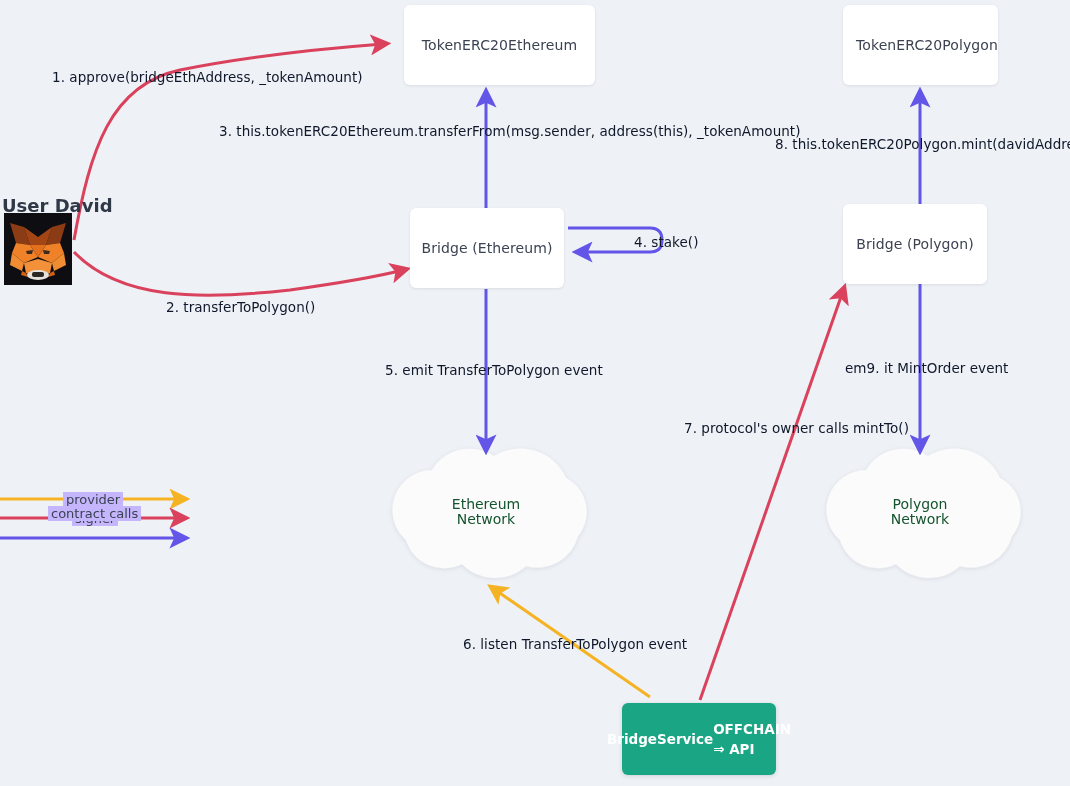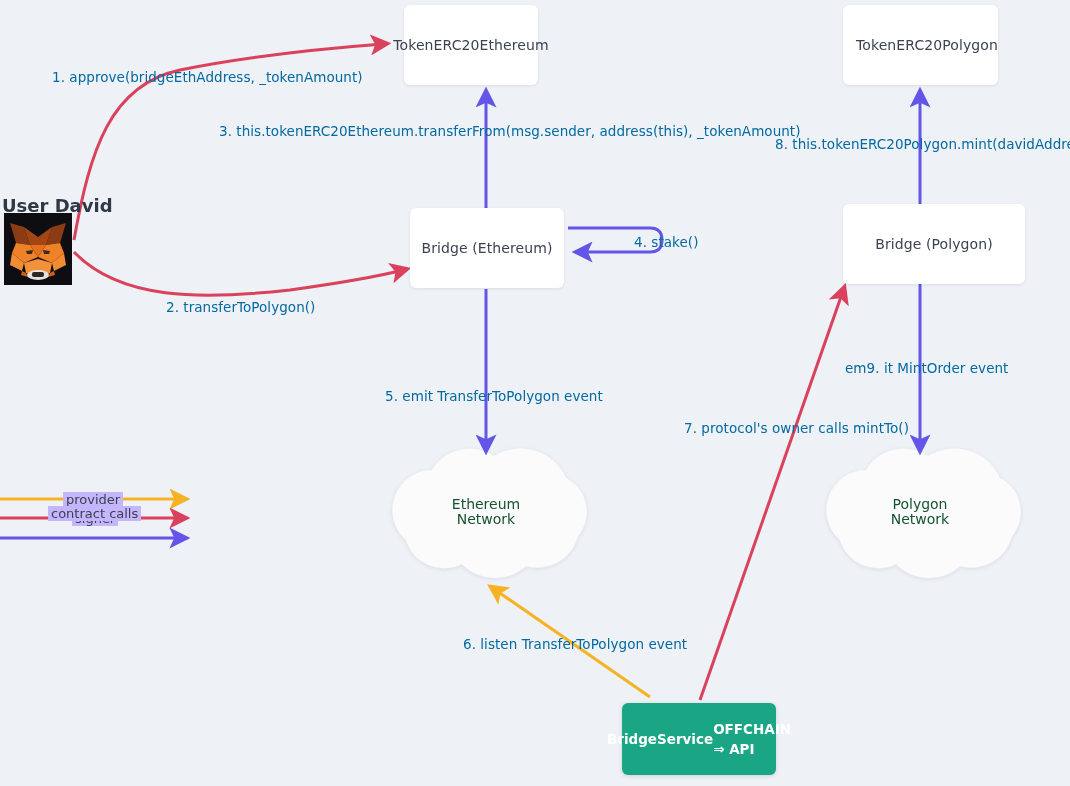--- a/index.html
+++ b/index.html
@@ -31,21 +31,21 @@
     display: flex;
     align-items: center;
     justify-content: center;
     color: #3b4252;
     font-size: 14px;
     letter-spacing: 0.1px;
     text-align: center;
   }
   .edge-label {
     position: absolute;
-    color: #0369a1;
+    color: #0f172a;
     font-size: 13.5px;
     white-space: nowrap;
     letter-spacing: 0.05px;
   }
   .cloud-label {
     position: absolute;
     color: #14532d;
     font-size: 14px;
     text-align: center;
     line-height: 15px;
@@ -157,33 +157,33 @@
 
     <path d="M 700 700 L 843 291" stroke="#d9415c" stroke-width="3" fill="none" marker-end="url(#ah-red)"></path>
 
     <path d="M 650 697 L 494 589" stroke="#f5b324" stroke-width="3" fill="none" marker-end="url(#ah-yellow)"></path>
 
     <path d="M 0 499 L 182 499" stroke="#f5b324" stroke-width="3" fill="none" marker-end="url(#ah-yellow)"></path>
     <path d="M 0 518 L 182 518" stroke="#d9415c" stroke-width="3" fill="none" marker-end="url(#ah-red)"></path>
     <path d="M 0 538 L 182 538" stroke="#6355e8" stroke-width="3" fill="none" marker-end="url(#ah-purple)"></path>
   </svg>
 
-  <div class="node" style="left:404px; top:5px; width:134px; height:80px;">
+  <div class="node" style="left:404px; top:5px; width:191px; height:80px;">
     <span>TokenERC20Ethereum</span>
   </div>
 
   <div class="node" style="left:843px; top:5px; width:155px; height:80px;justify-content:flex-end;">
     <span>TokenERC20Polygon</span>
   </div>
 
   <div class="node" style="left:410px; top:208px; width:154px; height:80px;">
     <span>Bridge (Ethereum)</span>
   </div>
 
-  <div class="node" style="left:843px; top:204px; width:182px; height:80px;">
+  <div class="node" style="left:843px; top:204px; width:144px; height:80px;">
     <span>Bridge (Polygon)</span>
   </div>
 
   <div class="cloud-label" style="left:416px; top:497px; width:140px;">Ethereum
 Network</div>
 
   <div class="cloud-label" style="left:850px; top:497px; width:140px;">Polygon
 Network</div>
 
   <div id="bridge-service">
@@ -216,21 +216,21 @@
   </div>
 
   <div class="edge-label" style="left:52px; top:69px;">1. approve(bridgeEthAddress, _tokenAmount)</div>
 
   <div class="edge-label" style="left:166px; top:299px;">2. transferToPolygon()</div>
 
   <div class="edge-label" style="left:219px; top:123px;">3. this.tokenERC20Ethereum.transferFrom(msg.sender, address(this), _tokenAmount)</div>
 
   <div class="edge-label" style="left:634px; top:234px;">4. stake()</div>
 
-  <div class="edge-label" style="left:385px; top:362px;margin-top:26px;">5. emit TransferToPolygon event</div>
+  <div class="edge-label" style="left:385px; top:362px;">5. emit TransferToPolygon event</div>
 
   <div class="edge-label" style="left:463px; top:636px;">6. listen TransferToPolygon event</div>
 
   <div class="edge-label" style="left:684px; top:420px;">7. protocol's owner calls mintTo()</div>
 
   <div class="edge-label" style="left:775px; top:136px;">8. this.tokenERC20Polygon.mint(davidAddress)</div>
 
   <div class="edge-label" style="left:845px; top:360px;">em9. it MintOrder event</div>
 
   <div class="legend-label" style="left:63px; top:492px;">provider</div>

